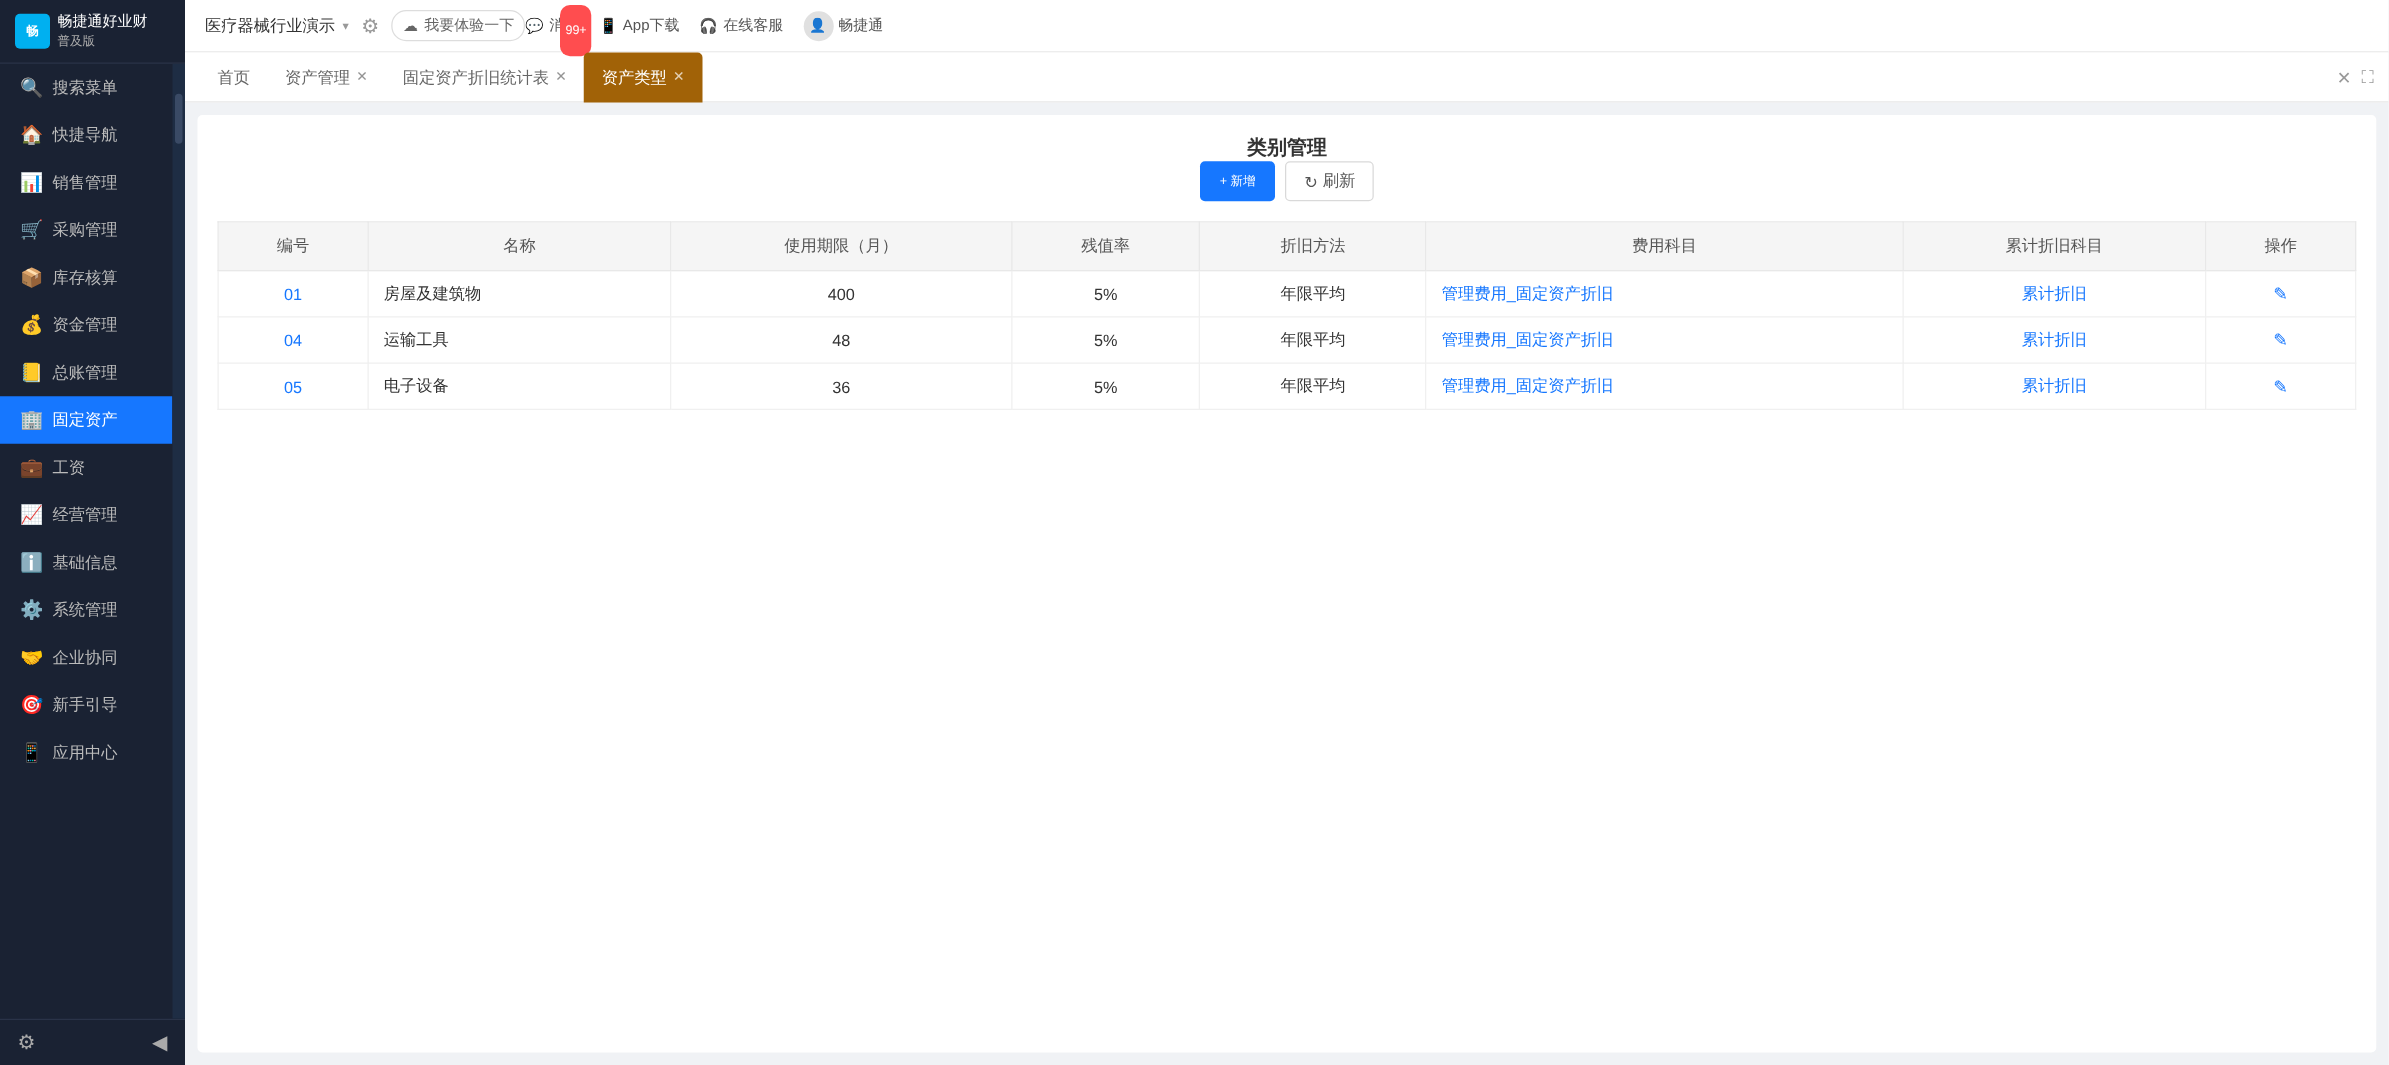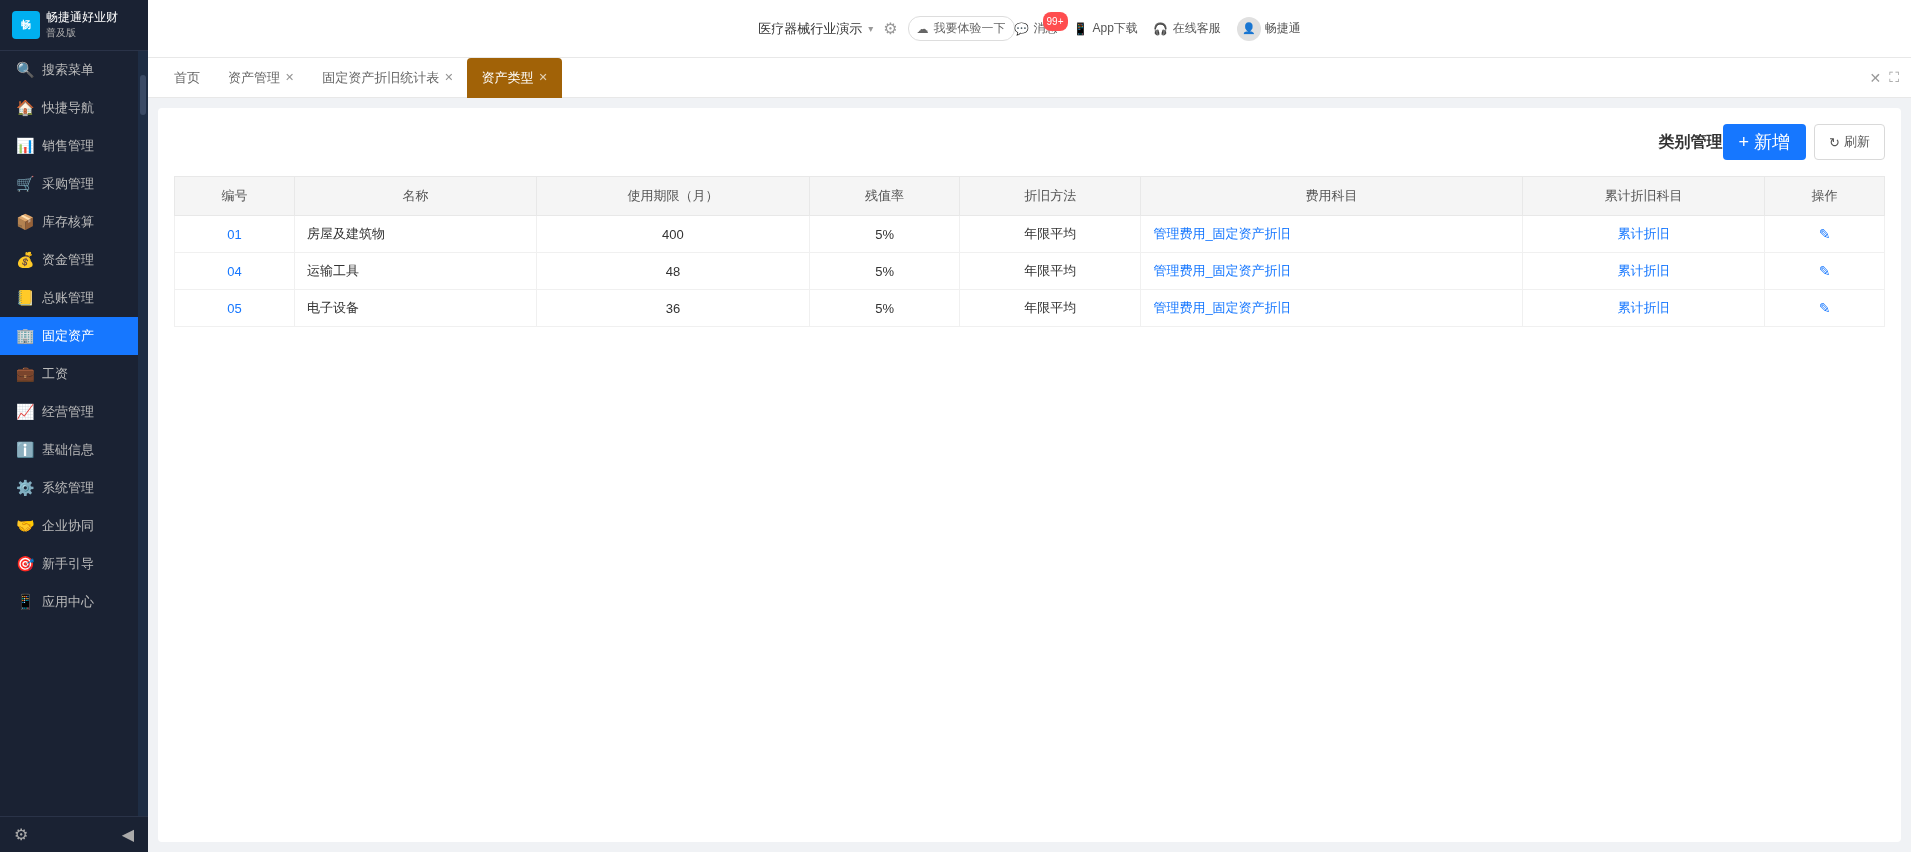--- a/index.html
+++ b/index.html
@@ -66,45 +66,45 @@
       flex: 1;
       display: flex;
       flex-direction: column;
       height: 100%;
       overflow: hidden;
     }
 
     
     .top-header {
       background: #fff;
-      height: 58px;
+      height: 42px;
       display: flex;
       align-items: center;
-      justify-content: center;
+      justify-content: flex-start;
       padding: 0 16px;
       border-bottom: 1px solid #e8e8e8;
       flex-shrink: 0;
     }
     .header-left { display: flex; align-items: center; gap: 10px; }
     .header-company {
       display: flex; align-items: center; gap: 6px;
       font-size: 13px; color: #333; cursor: pointer;
     }
     .header-company .chevron { color: #999; font-size: 10px; }
     .header-settings { color: #999; cursor: pointer; font-size: 16px; }
     .header-experience {
       display: flex; align-items: center; gap: 5px;
       font-size: 12px; color: #666; cursor: pointer;
       padding: 3px 8px; border: 1px solid #ddd; border-radius: 12px;
     }
     .header-right { display: flex; align-items: center; gap: 16px; font-size: 12px; color: #555; }
     .header-right-item { display: flex; align-items: center; gap: 4px; cursor: pointer; position: relative; }
     .badge {
       background: #ff4d4f; color: white; font-size: 10px;
-      border-radius: 8px; padding: 4px 4px; min-width: 16px; text-align: center;
+      border-radius: 8px; padding: 15px 4px; min-width: 16px; text-align: center;
       position: absolute; top: -8px; right: -10px;
     }
     .avatar {
       width: 24px; height: 24px; border-radius: 50%;
       background: #e0e0e0; display: flex; align-items: center; justify-content: center;
       font-size: 11px; color: #666;
     }
 
     
     .tabs-bar {
@@ -136,28 +136,29 @@
     .win-btn { cursor: pointer; color: #999; font-size: 14px; }
 
     
     .content {
       flex: 1; overflow: auto; background: #fff; margin: 10px; border-radius: 4px;
       padding: 16px;
     }
 
     
     .page-title-row {
-      display: flex; align-items: center; justify-content: flex-end;
+      display: flex; align-items: center; justify-content: flex-start;
       margin-bottom: 16px;
+      flex-direction: column;
     }
     .page-title { font-size: 16px; font-weight: bold; color: #333; }
     .action-buttons { display: flex; gap: 8px; }
     .btn-primary {
       background: #1677ff; color: white; border: none;
-      padding: 6px 16px; border-radius: 4px; cursor: pointer; font-size: 18px;
+      padding: 6px 16px; border-radius: 4px; cursor: pointer; font-size: 10px;
       display: flex; align-items: center; gap: 4px;
     }
     .btn-default {
       background: #fff; color: #555; border: 1px solid #d9d9d9;
       padding: 6px 14px; border-radius: 4px; cursor: pointer; font-size: 13px;
       display: flex; align-items: center; gap: 4px;
     }
 
     
     .data-table { width: 100%; border-collapse: collapse; font-size: 13px; }

